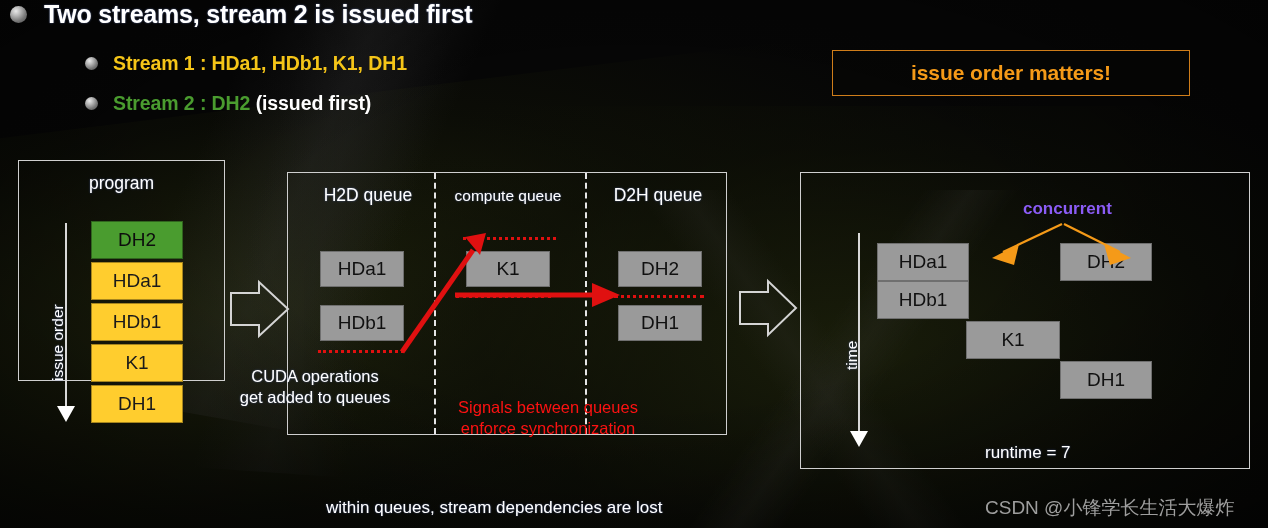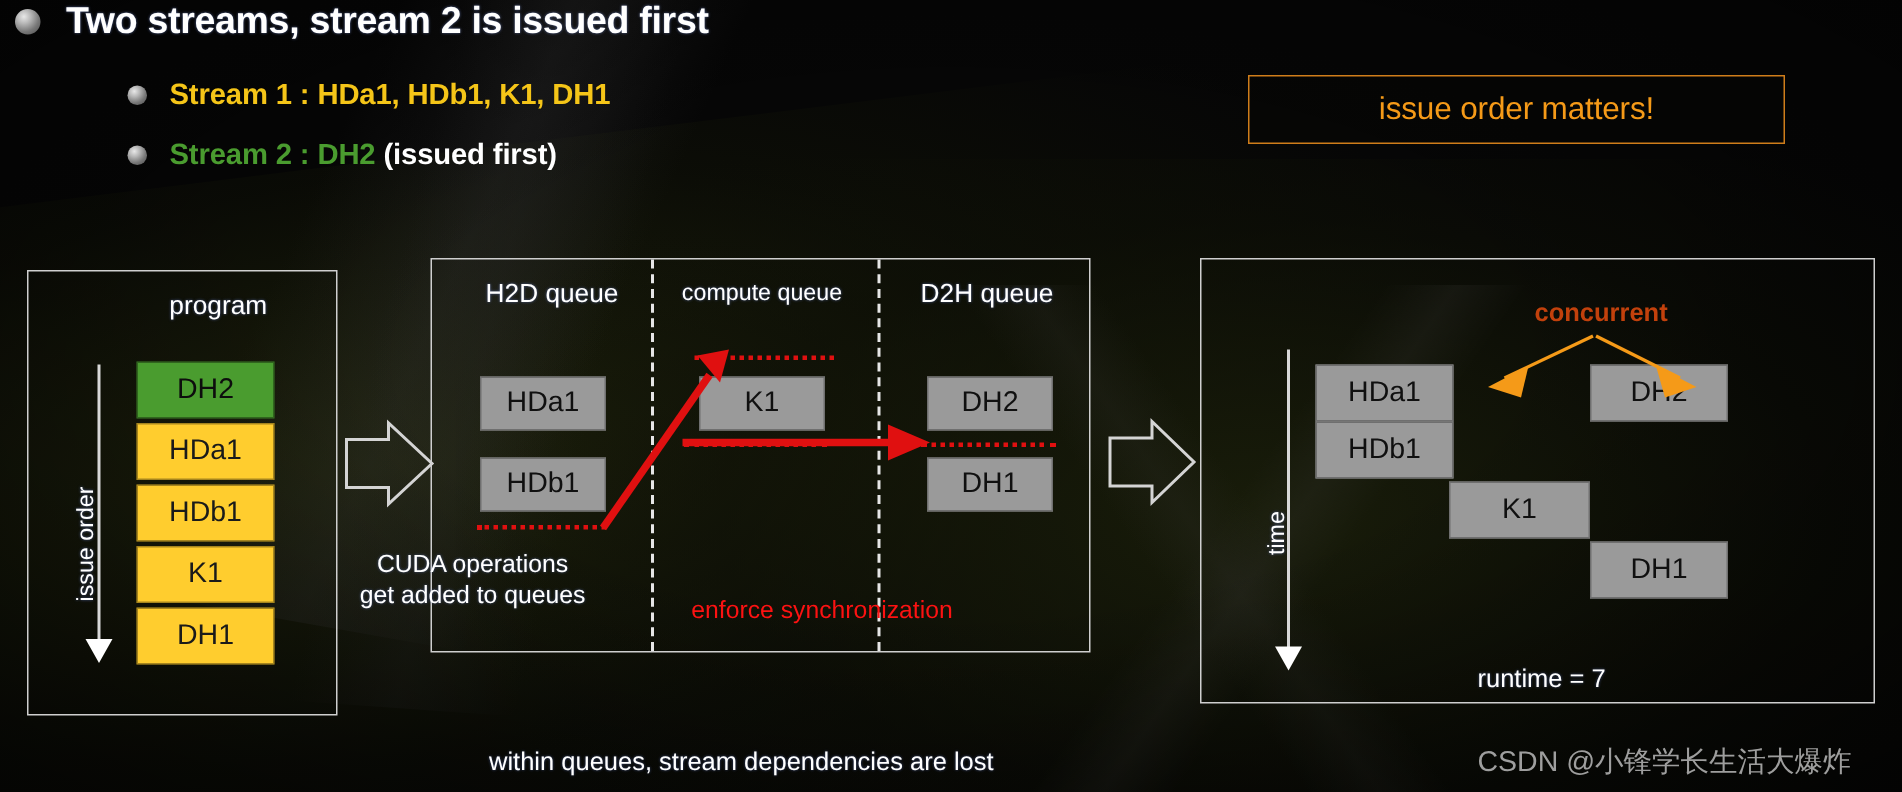--- a/index.html
+++ b/index.html
@@ -67,31 +67,31 @@
   .c-yellow { color:#f5c518; }
   .c-green  { color:#4a9c2f; }
   .c-white  { color:#ffffff; }
 
   
   #banner {
     position:absolute; left:832px; top:50px; width:358px; height:46px;
     border:1.6px solid #cf7d1a; display:flex; align-items:center; justify-content:center;
     background:rgba(6,6,4,.45);
   }
-  #banner .txt { color:#f59a18; font-size:21px; font-weight:normal; letter-spacing:-.1px; }
+  #banner .txt { color:#f59a18; font-size:21px; font-weight:bold; letter-spacing:-.1px; }
 
   
   .panel { position:absolute; border:1.5px solid #cfcfcf; }
   .panel-title {
     position:absolute; width:100%; text-align:center; top:9px;
     font-size:17.5px; color:#ffffff; text-shadow:0 0 2px rgba(120,150,255,.5);
   }
 
   
-  #panel-program { left:18px; top:180px; width:207px; height:297px;padding-left:24px; }
+  #panel-program { left:18px; top:160px; width:207px; height:221px; }
   #program-title { top:12px; }
 
   .axis-line { position:absolute; background:#d8d8d8; }
   .axis-head {
     position:absolute; width:0; height:0;
     border-left:9px solid transparent; border-right:9px solid transparent;
     border-top:16px solid #ffffff;
   }
   .axis-label {
     position:absolute; color:#ffffff; font-size:15.5px;
@@ -122,21 +122,21 @@
     position:absolute; text-align:center; color:#fc1212; font-size:16.5px;
     line-height:21px; white-space:nowrap;
   }
   .red-dots { position:absolute; height:0; border-top:3px dotted #e01010; }
 
   
   #panel-exec { left:800px; top:172px; width:450px; height:297px; }
 
   #concurrent-label {
     position:absolute; left:1023px; top:199px;
-    color:#c2410c; font-size:17px; font-weight:bold; white-space:nowrap;
+    color:#8b5cf6; font-size:17px; font-weight:bold; white-space:nowrap;
   }
   #runtime-label {
     position:absolute; left:985px; top:443px;
     color:#ffffff; font-size:17px; white-space:nowrap;
     text-shadow:0 0 2px rgba(120,150,255,.45);
   }
 
   #caption-bottom {
     position:absolute; left:326px; top:498px;
     color:#ffffff; font-size:17px; white-space:nowrap;
@@ -212,20 +212,21 @@
 
   <div class="op-box op-gray" style="left:330px; top:78px;  width:84px; height:36px;">DH2</div>
   <div class="op-box op-gray" style="left:330px; top:132px; width:84px; height:36px;">DH1</div>
 
   <div class="red-dots" style="left:30px;  top:177px; width:86px;"></div>
   <div class="red-dots" style="left:175px; top:64px;  width:93px;"></div>
   <div class="red-dots" style="left:168px; top:122px; width:95px;"></div>
   <div class="red-dots" style="left:326px; top:122px; width:90px;"></div>
 
   <div class="red-note" style="left:120px; top:224px; width:280px;">
+    <div>Signals between queues</div>
     <div>enforce synchronization</div>
   </div>
 </div>
 
 <div class="note" style="left:210px; top:366px; width:210px;">
   <div>CUDA operations</div>
   <div>get added to queues</div>
 </div>
 
 <div class="panel" id="panel-exec">

